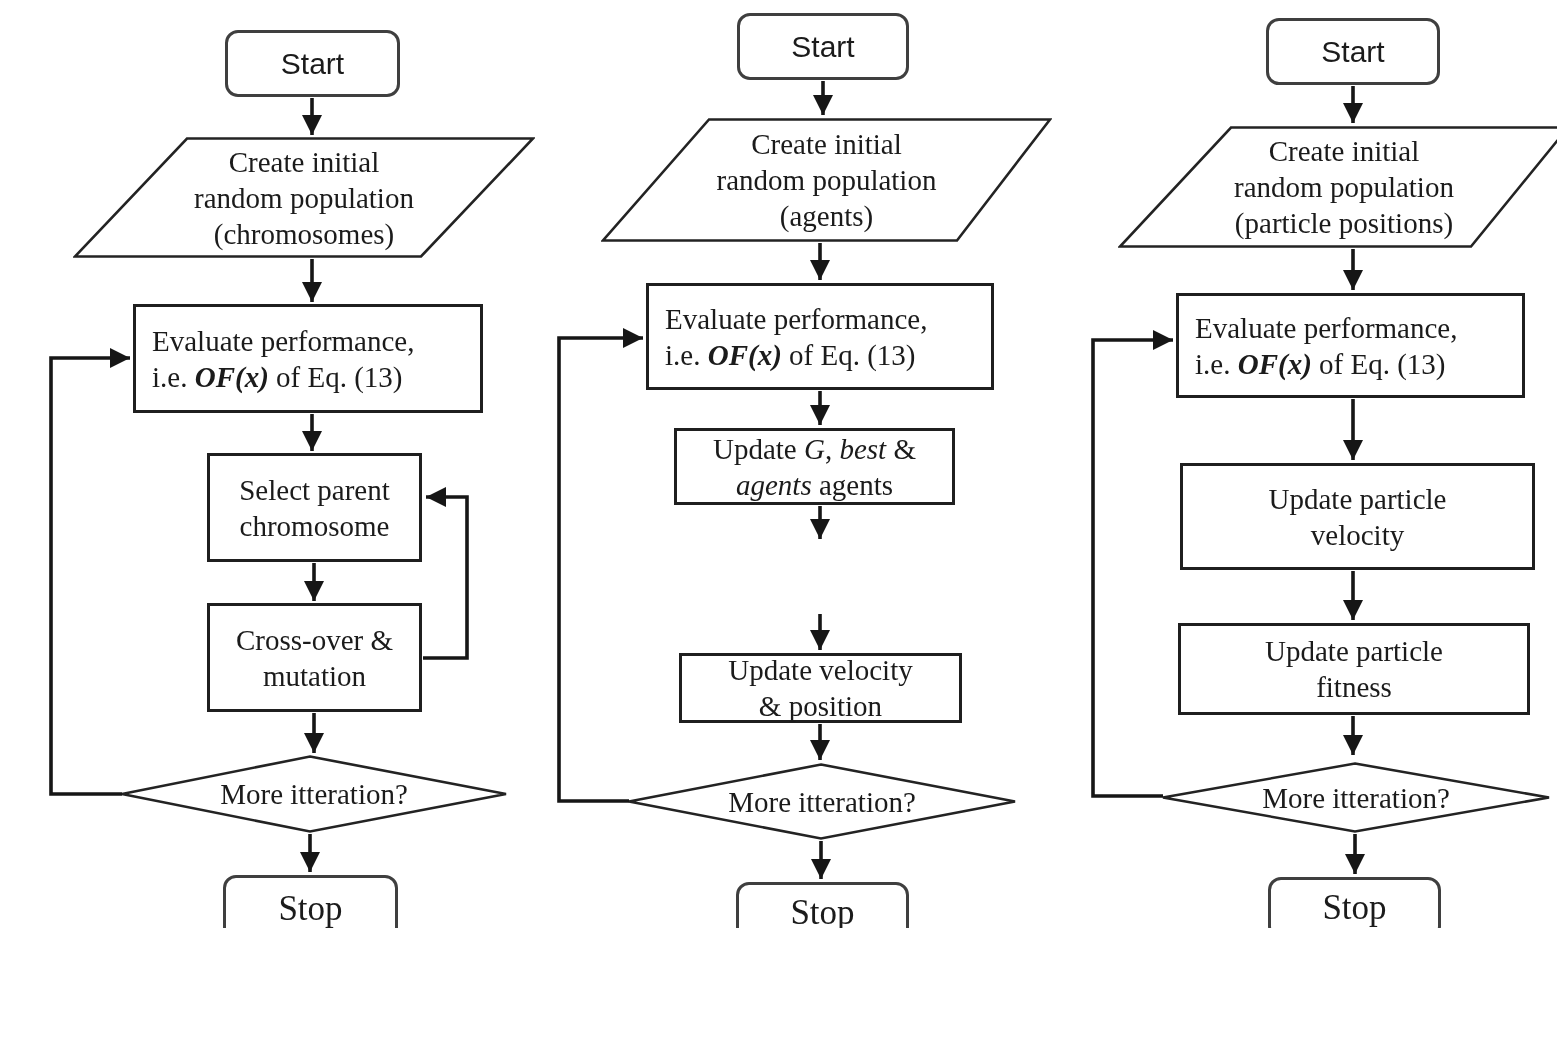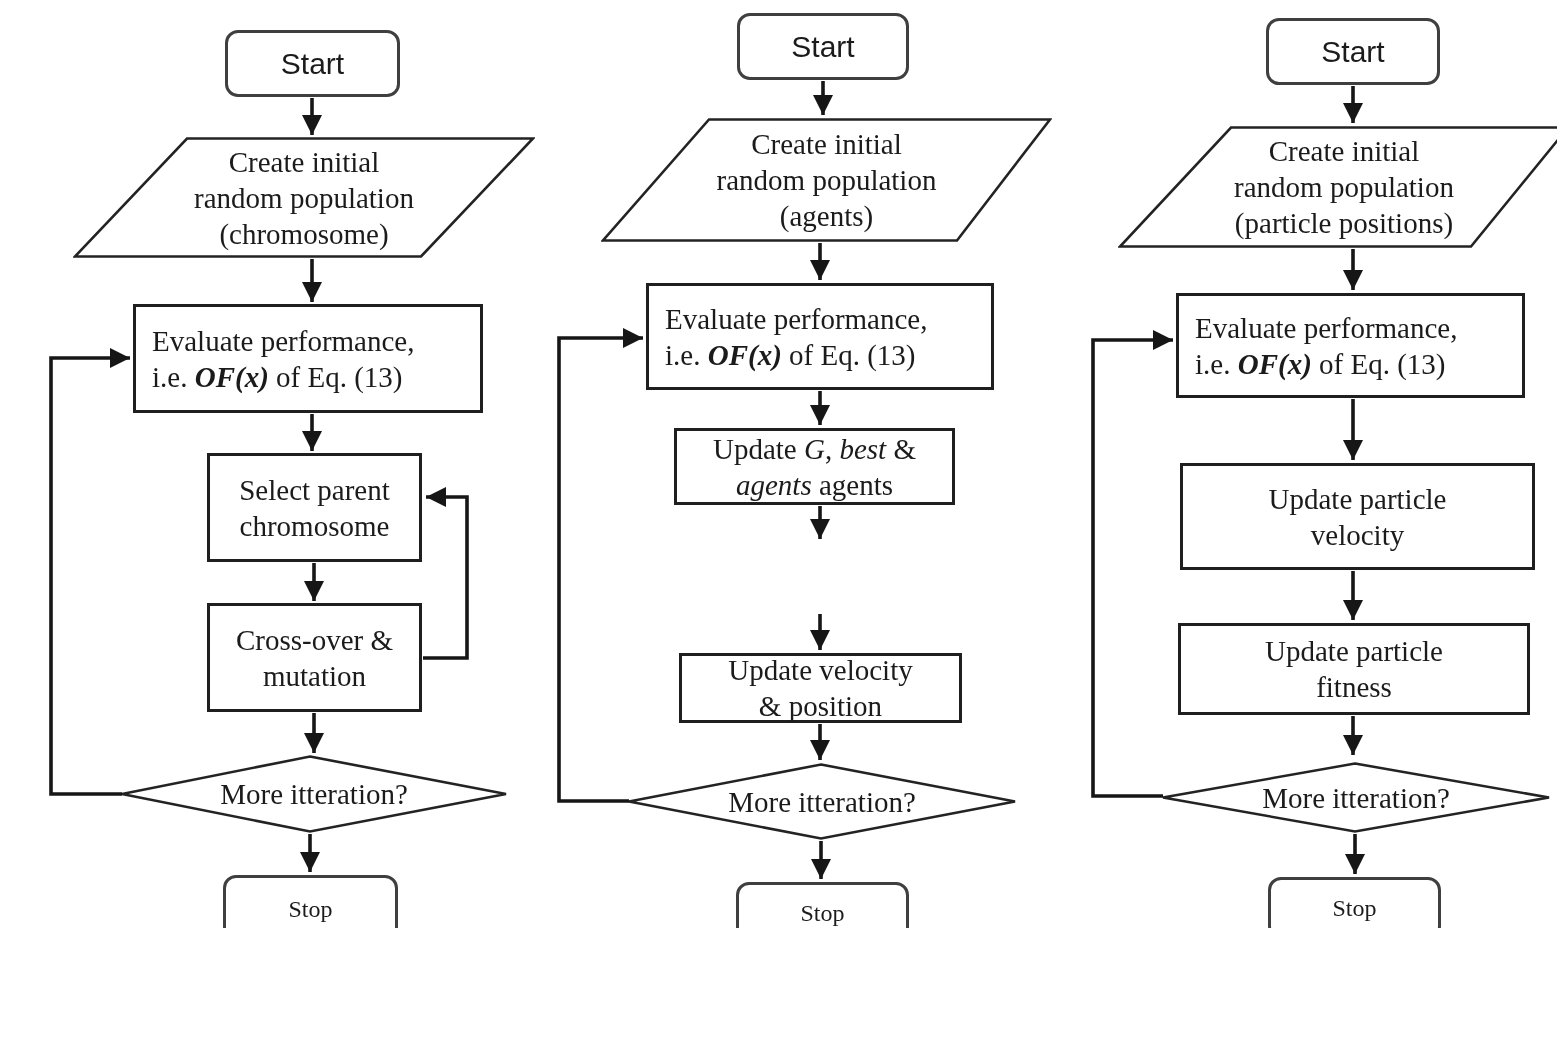--- a/index.html
+++ b/index.html
@@ -9,21 +9,21 @@
   .rect{background:#ffffff;border:3px solid #1f1f1f;}
   .terminal{background:#ffffff;border:3.5px solid #3f3f3f;border-radius:13px;}
   .poly{background:transparent;}
   .poly .shape{position:absolute;left:0;top:0;width:100%;height:100%;}
   .poly .shape polygon{fill:#ffffff;stroke:#232323;stroke-width:2.6;}
   .txt{position:absolute;inset:0;display:flex;flex-direction:column;justify-content:center;
        align-items:center;text-align:center;font-size:29px;line-height:36px;z-index:3;}
   .txt .line{white-space:pre;}
   .align-left .txt{align-items:flex-start;text-align:left;padding-left:16px;}
   .sans .txt{font-family:"Liberation Sans","DejaVu Sans",sans-serif;font-size:30px;}
-  .big .txt{font-size:24px;}
+  .big .txt{font-size:35px;}
   .it{font-style:italic;}
   .bd{font-weight:bold;}
   .caption{position:absolute;z-index:2;font-family:"Liberation Sans","DejaVu Sans",sans-serif;
            font-weight:bold;font-size:56px;color:#0e0e0e;text-align:center;}
   .overlay{position:absolute;left:0;top:0;z-index:5;pointer-events:none;}
   .overlay .conn{fill:none;stroke:#161616;stroke-width:3.6;stroke-linejoin:miter;}
   .overlay #ah path{fill:#161616;}
 </style>
 </head>
 <body>
@@ -34,21 +34,21 @@
     <div class="txt">Start</div>
   </div>
 
   <div class="node poly" style="left:53px;top:137px;width:462px;height:121px">
     <svg class="shape" viewBox="0 0 462 121" preserveAspectRatio="none">
       <polygon points="114,1.5 460,1.5 348,119.5 2,119.5"></polygon>
     </svg>
     <div class="txt">
         <div class="line"><span>Create initial</span></div>
         <div class="line"><span>random population</span></div>
-        <div class="line"><span>(chromosome)</span></div>
+        <div class="line"><span>(chromosomes)</span></div>
       </div>
   </div>
 
   <div class="node rect align-left" style="left:113px;top:304px;width:350px;height:109px">
     <div class="txt">
         <div class="line"><span>Evaluate performance,</span></div>
         <div class="line"><span>i.e. </span><span class="it bd">OF(x)</span><span> of Eq. (13)</span></div>
       </div>
   </div>
 

